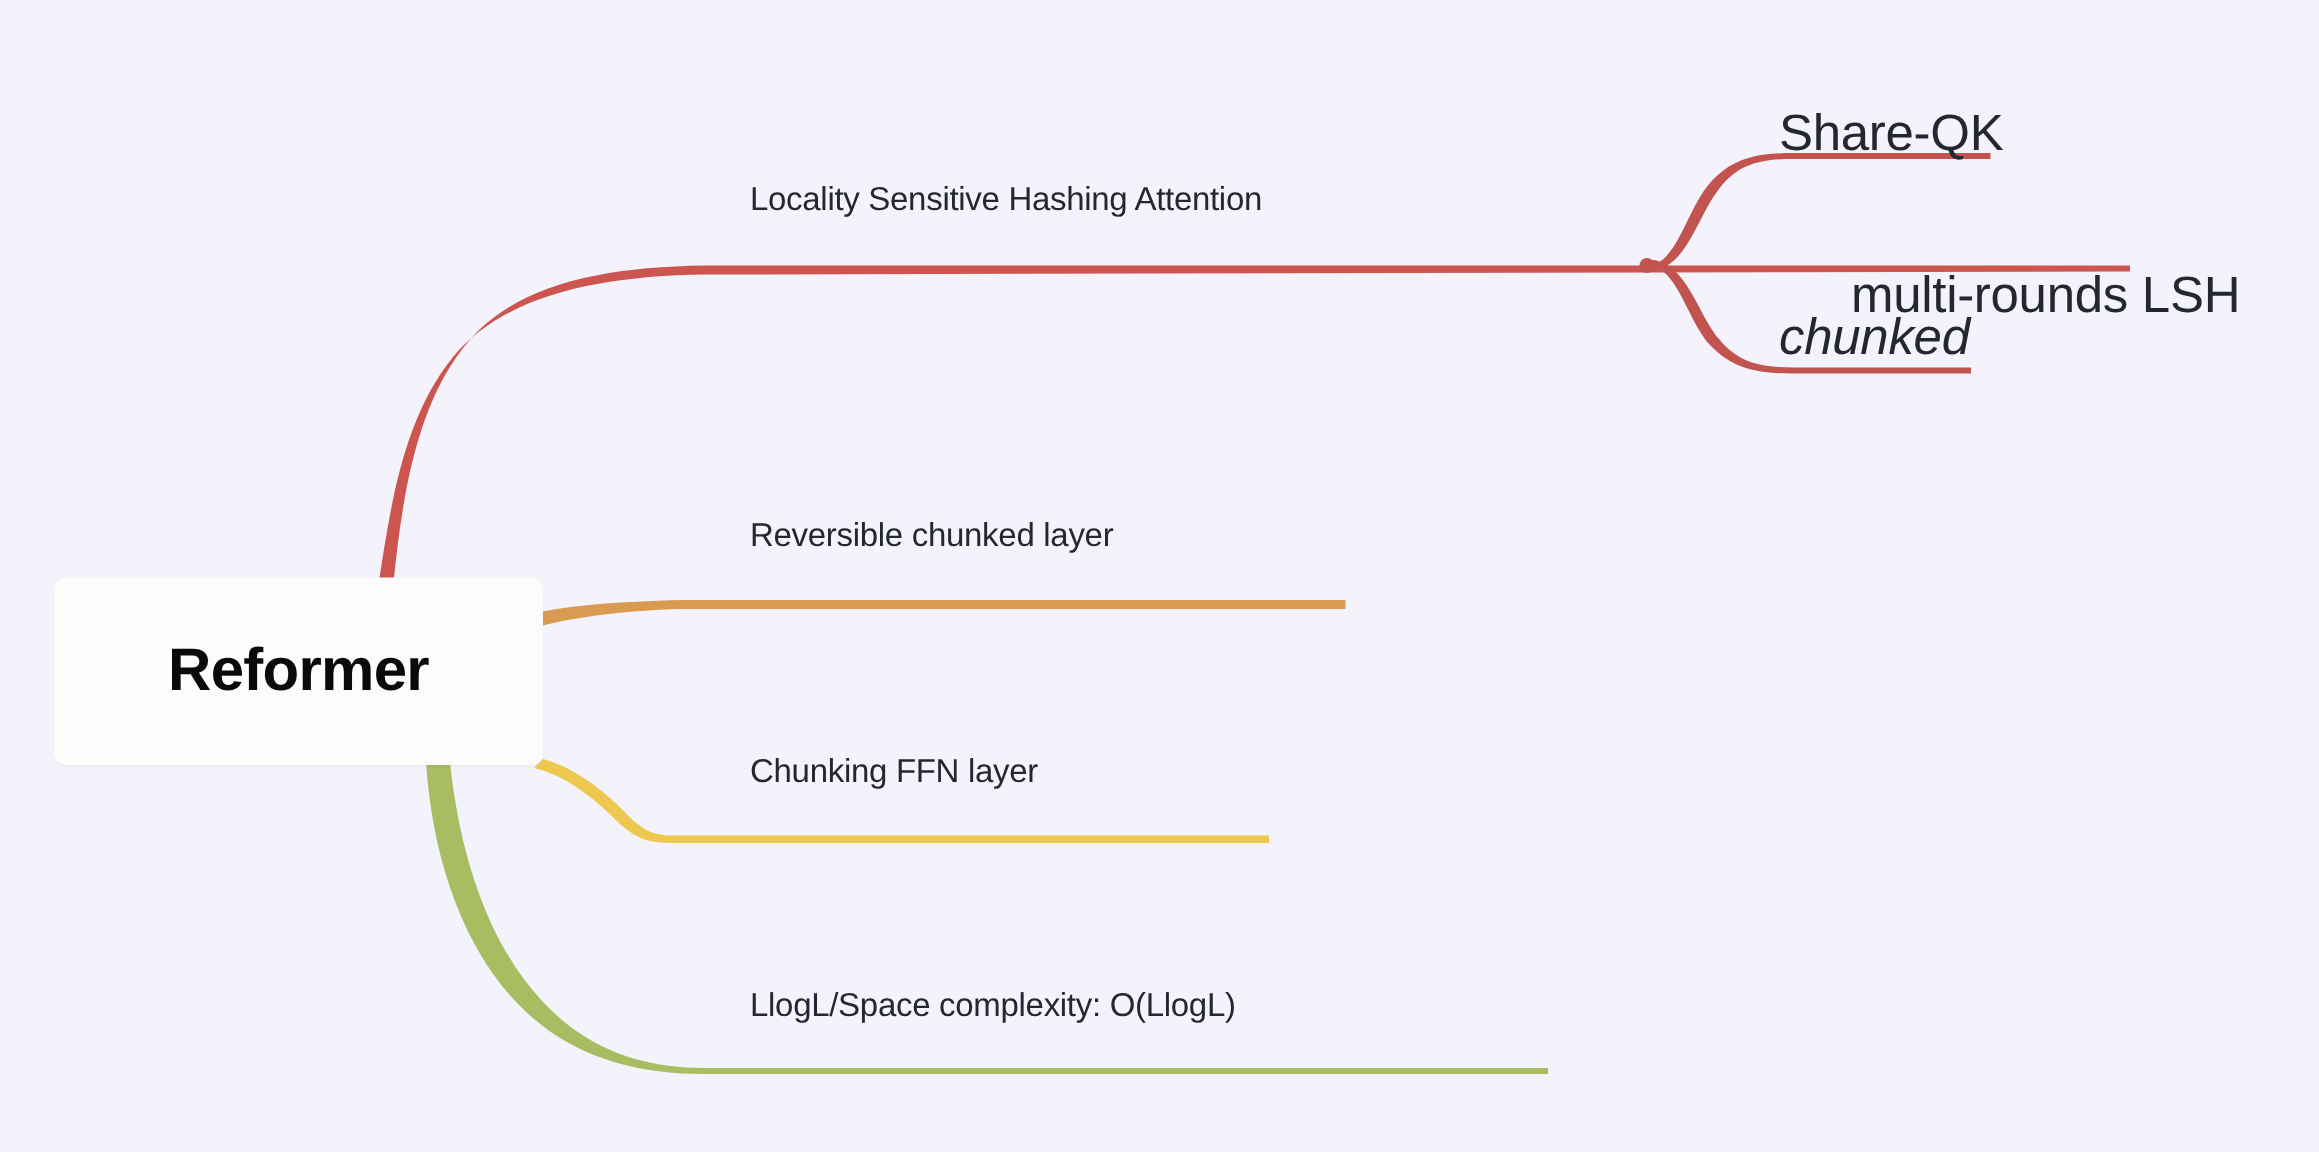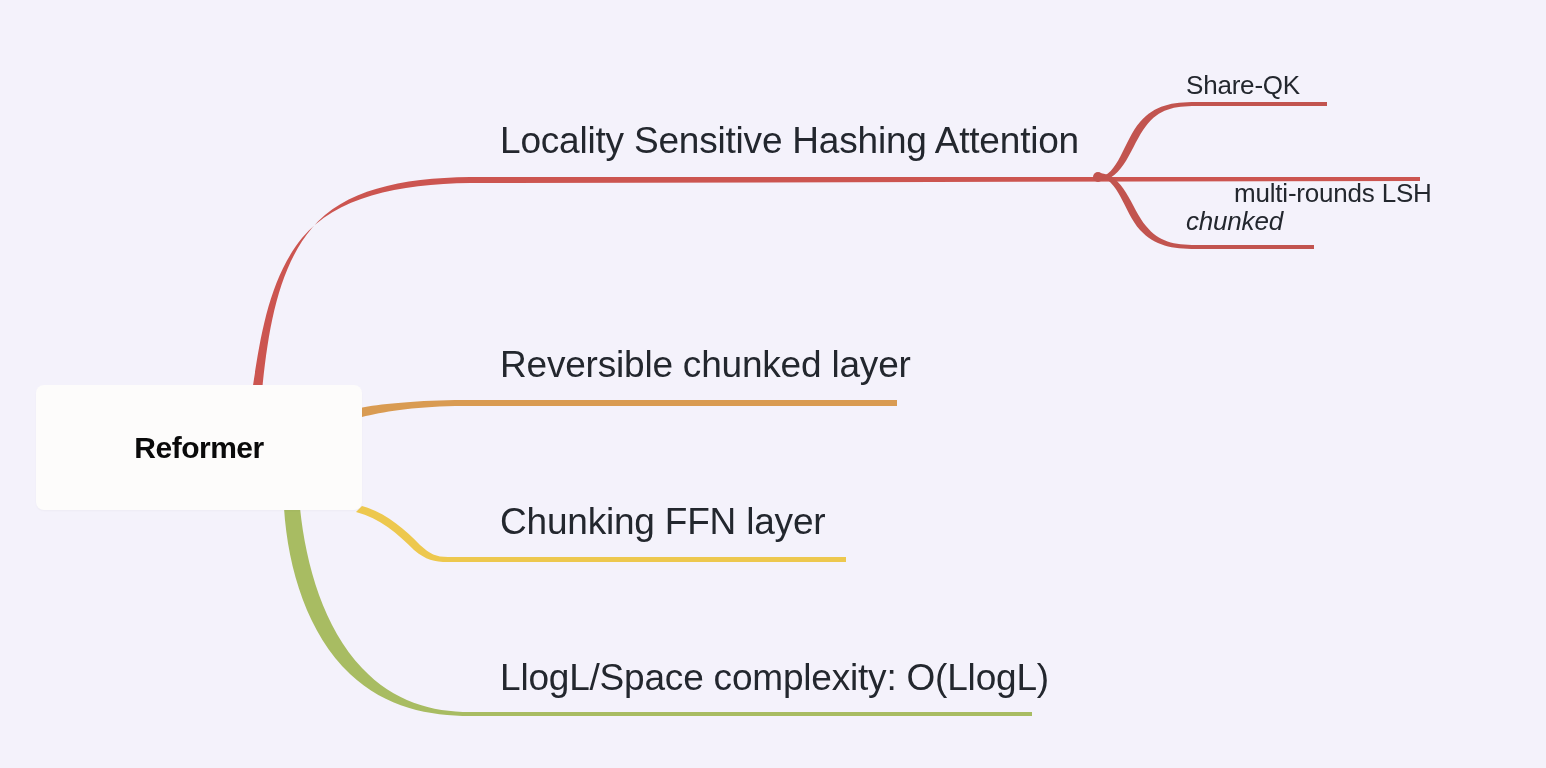--- a/index.html
+++ b/index.html
@@ -32,38 +32,38 @@
     height: 125px;
     background: #fdfcfb;
     border-radius: 8px;
     display: flex;
     align-items: center;
     justify-content: center;
     box-shadow: 0 1px 2px rgba(0,0,0,0.03);
   }
   .root-label {
     font-family: "Liberation Sans", sans-serif;
-    font-size: 30px;
+    font-size: 40px;
     font-weight: bold;
     color: #0a0a0a;
     letter-spacing: -0.5px;
     white-space: nowrap;
   }
   .branch-label {
     position: absolute;
     font-family: "Liberation Sans", sans-serif;
     color: #23272e;
     white-space: nowrap;
   }
   .level1 {
-    font-size: 37px;
+    font-size: 22px;
     letter-spacing: -0.2px;
   }
   .level2 {
-    font-size: 26px;
+    font-size: 34px;
     letter-spacing: -0.2px;
   }
 </style>
 </head>
 <body style="background: rgb(244, 242, 251);">
 
 <div id="canvas" style="background: rgb(244, 242, 251);">
 
   <svg id="edges" viewBox="0 0 1546 768" width="1546" height="768" xmlns="http://www.w3.org/2000/svg">
 

